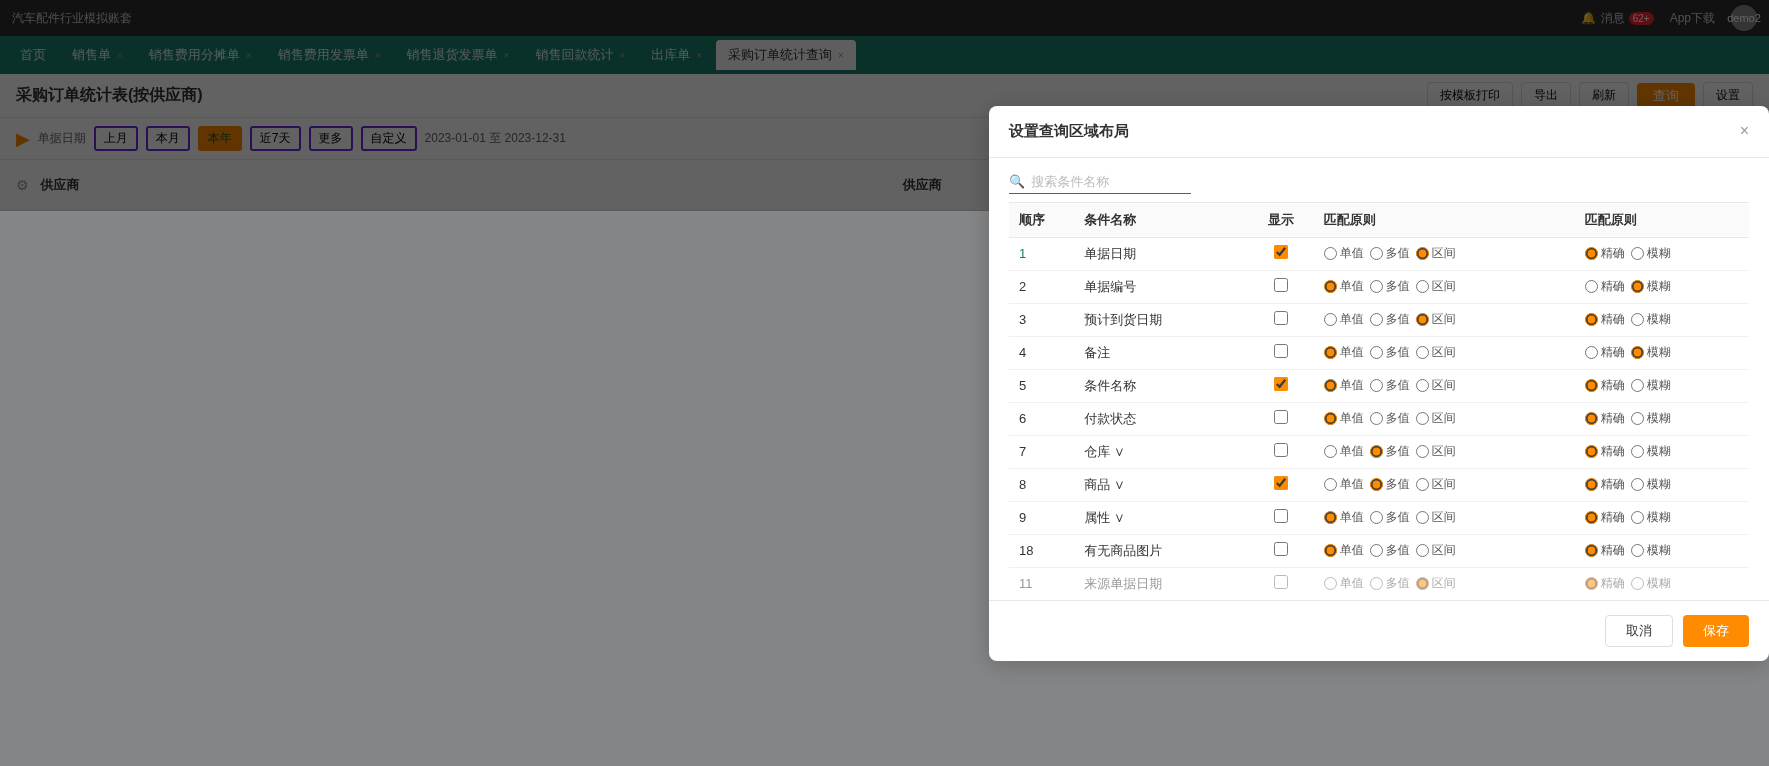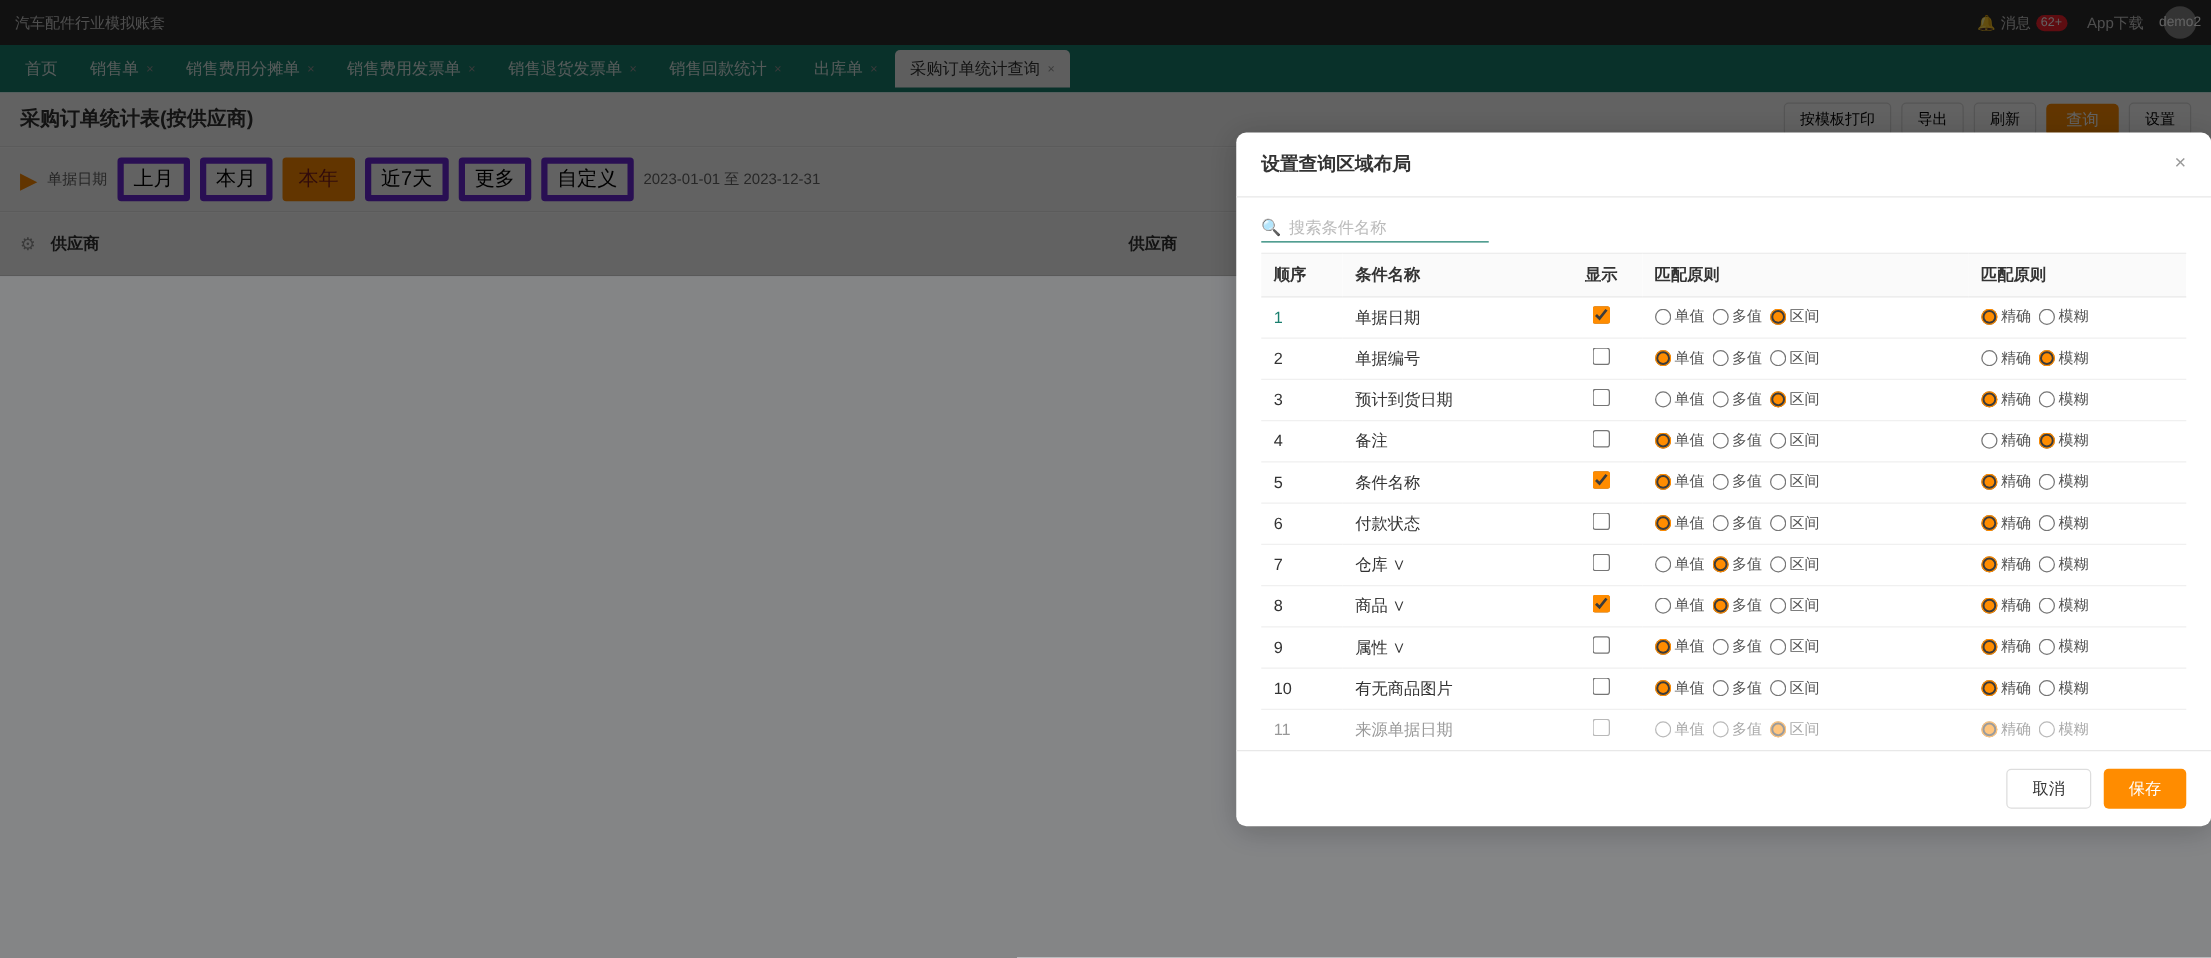--- a/index.html
+++ b/index.html
@@ -69,22 +69,22 @@
     .filter-bar {
       background: white;
       padding: 8px 16px;
       border-bottom: 1px solid #e8e8e8;
       display: flex;
       align-items: center;
       gap: 8px;
     }
     .filter-expand { color: #ff8c00; cursor: pointer; font-size: 18px; }
     .filter-label { color: #666; font-size: 12px; }
-    .filter-date-btn { padding: 2px 8px; border-radius: 3px; border: 5px solid #6d28d9; background: white; font-size: 16px; cursor: pointer; }
-    .filter-date-btn.active { background: #ff8c00; color: #7f1d1d; border-color: #ff8c00; }
+    .filter-date-btn { padding: 2px 8px; border-radius: 3px; border: 2px solid #6d28d9; background: white; font-size: 12px; cursor: pointer; }
+    .filter-date-btn.active { background: #ff8c00; color: #14532d; border-color: #ff8c00; }
     .filter-date-range { font-size: 12px; color: #666; }
     .filter-dots { color: #999; cursor: pointer; margin-left: auto; }
 
     
     .table-area {
       background: white;
       margin: 0;
       overflow: auto;
     }
     .table-header {
@@ -658,21 +658,21 @@
                     <span>精确</span>
                   </label>
                   <label class="radio-wrap">
                     <input type="radio" name="match_9" style="">
                     <span>模糊</span>
                   </label>
                 </div>
               </td>
             </tr>
             <tr>
-              <td>10</td>
+              <td>18</td>
               <td>有无商品图片</td>
               <td style="text-align: center;"><input type="checkbox" style=""></td>
               <td>
                 <div class="radio-group">
                   <label class="radio-wrap">
                     <input type="radio" name="type_10" checked="" style="">
                     <span>单值</span>
                   </label>
                   <label class="radio-wrap">
                     <input type="radio" name="type_10" style="">

